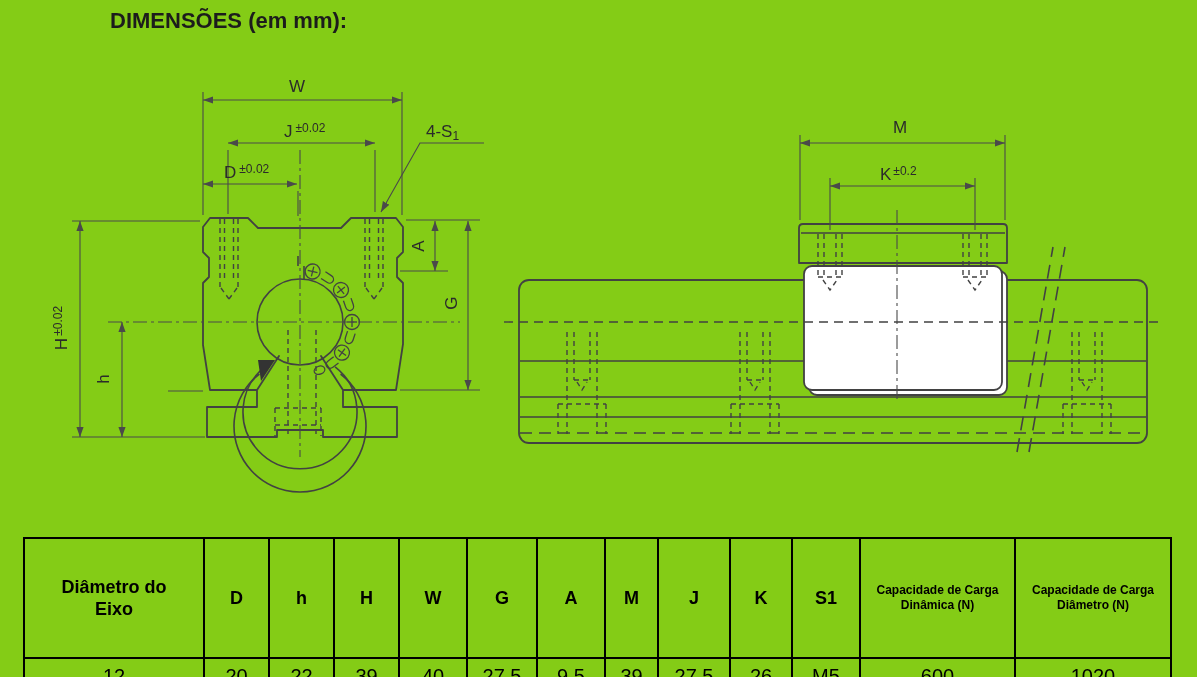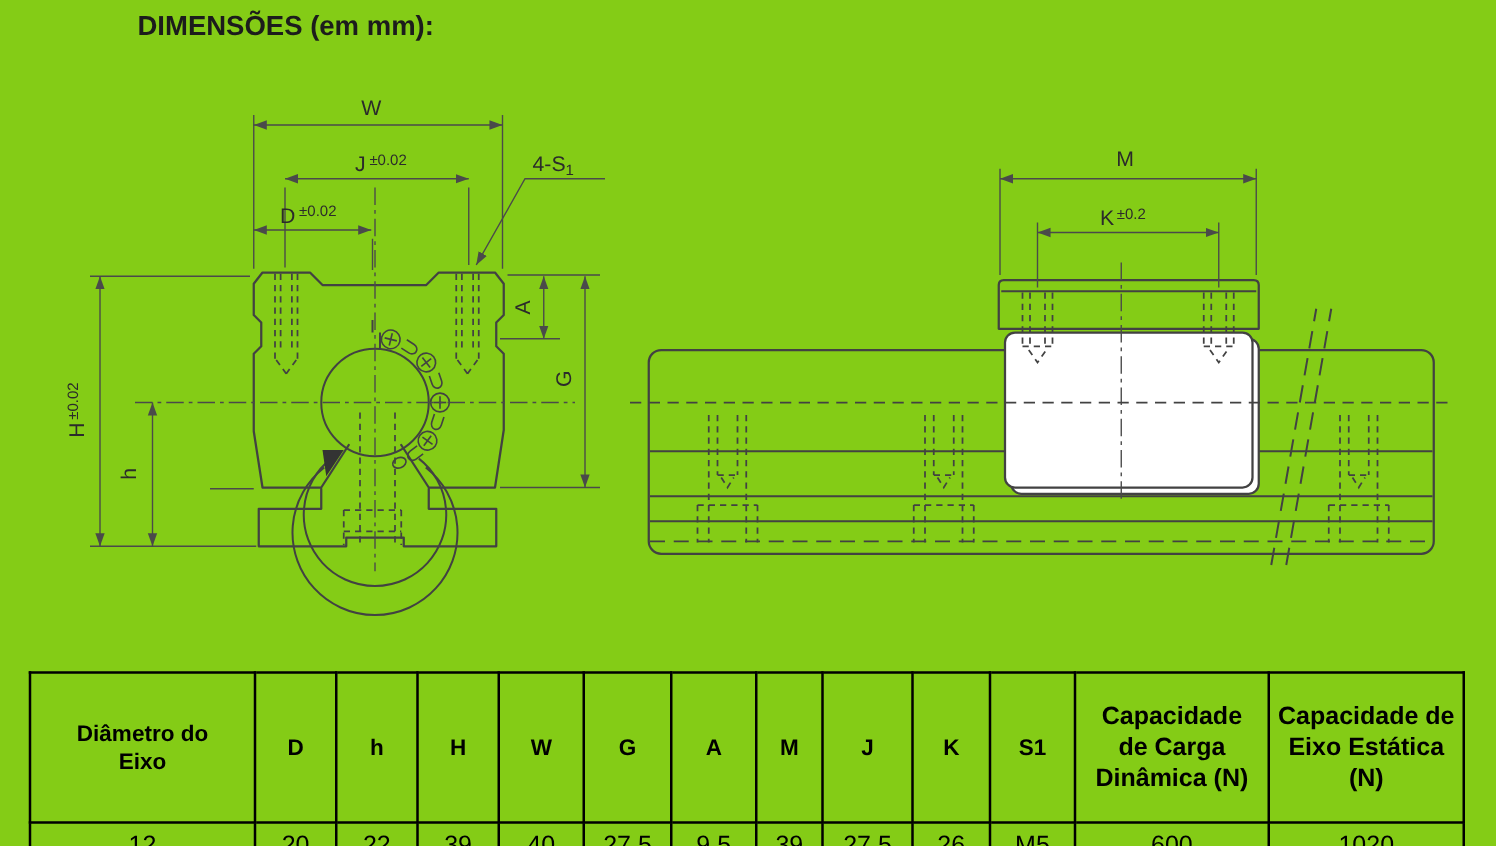--- a/index.html
+++ b/index.html
@@ -14,21 +14,21 @@
   .dash{stroke:#424242;stroke-width:1.4;fill:none;stroke-dasharray:9 6;}
   .dim{stroke:#4a4a4a;stroke-width:1.1;fill:none;}
   .ext{stroke:#4a4a4a;stroke-width:1.1;fill:none;}
   .wfill{fill:#ffffff;stroke:#424242;stroke-width:1.8;}
   .lbl{font-size:17px;}
   .tol{font-size:12px;}
   #spec-table{position:absolute;left:23px;top:537px;width:1147px;border-collapse:collapse;
         table-layout:fixed;color:#000;}
   #spec-table th,#spec-table td{border:2px solid #000;text-align:center;vertical-align:middle;}
   #spec-table th{font-size:18px;font-weight:bold;height:90px;padding:0 6px;line-height:1.25;}
-  #spec-table th.cap{font-size:20px;}
+  #spec-table th.cap{font-size:12px;}
   #spec-table th.dia{padding:14px 16px;}
   #spec-table td{font-size:20px;font-weight:normal;height:32px;}
 </style>
 </head>
 <body>
 
 <div id="page">
 
   <div id="title">DIMENSÕES (em mm):</div>
 
@@ -274,21 +274,21 @@
       <th>h</th>
       <th>H</th>
       <th>W</th>
       <th>G</th>
       <th>A</th>
       <th>M</th>
       <th>J</th>
       <th>K</th>
       <th>S1</th>
       <th class="cap">Capacidade de Carga Dinâmica (N)</th>
-      <th class="cap">Capacidade de Eixo Estática (N)</th>
+      <th class="cap">Capacidade de Carga Diâmetro (N)</th>
     </tr>
     <tr>
       <td>12</td>
       <td>20</td>
       <td>22</td>
       <td>39</td>
       <td>40</td>
       <td>27,5</td>
       <td>9,5</td>
       <td>39</td>

